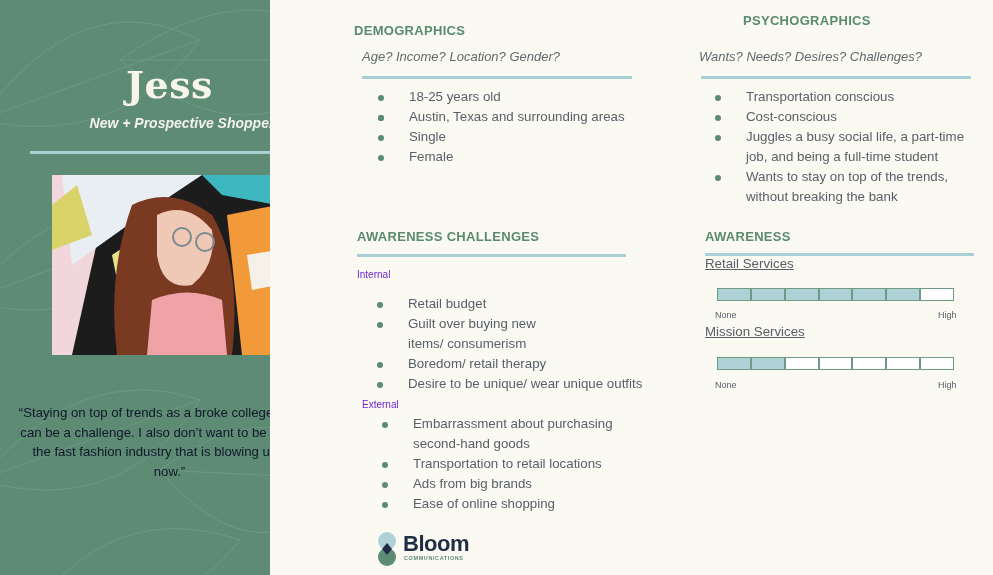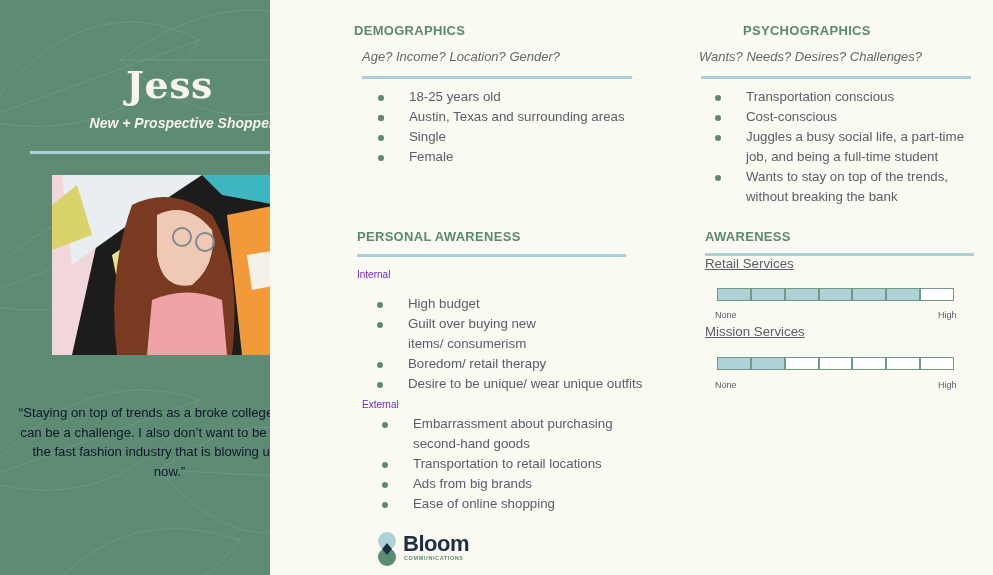--- a/index.html
+++ b/index.html
@@ -76,35 +76,35 @@
 <div class="sub" style="left:362px;top:49px;">Age? Income? Location? Gender?</div>
 <div class="rule" style="left:362px;top:76px;width:270px;"></div>
 <ul class="bl" style="left:376px;top:87px;width:290px;">
   <li><span class="dot"></span><span>18-25 years old</span></li>
   <li><span class="dot"></span></li>
   <li><span class="dot"></span><span>Austin, Texas and surrounding areas</span></li>
   <li><span class="dot"></span><span>Single</span></li>
   <li><span class="dot"></span><span>Female</span></li>
 </ul>
 
-<div class="h" style="left:699px;top:23px;padding-left:44px;">PSYCHOGRAPHICS</div>
+<div class="h" style="left:699px;top:13px;padding-left:44px;">PSYCHOGRAPHICS</div>
 <div class="sub" style="left:699px;top:49px;">Wants? Needs? Desires? Challenges?</div>
 <div class="rule" style="left:701px;top:76px;width:270px;"></div>
 <ul class="bl" style="left:713px;top:87px;width:260px;">
   <li><span class="dot"></span><span>Transportation conscious</span></li>
   <li><span class="dot"></span><span>Cost-conscious</span></li>
   <li><span class="dot"></span><span>Juggles a busy social life, a part-time job, and being a full-time student</span></li>
   <li><span class="dot"></span><span>Wants to stay on top of the trends, without breaking the bank</span></li>
 </ul>
 
-<div class="h" style="left:357px;top:229px;">PERSONAL AWARENESS</div>
+<div class="h" style="left:357px;top:229px;">AWARENESS CHALLENGES</div>
 <div class="rule" style="left:357px;top:254px;width:269px;"></div>
 <div class="label" style="left:357px;top:269px;">Internal</div>
 <ul class="bl" style="left:375px;top:294px;width:290px;">
-  <li><span class="dot"></span><span>High budget</span></li>
+  <li><span class="dot"></span><span>Retail budget</span></li>
   <li style="padding-right:90px;"><span class="dot"></span><span>Guilt over buying new items/ consumerism</span></li>
   <li><span class="dot"></span><span>Boredom/ retail therapy</span></li>
   <li><span class="dot"></span><span>Desire to be unique/ wear unique outfits</span></li>
 </ul>
 <div class="label" style="left:362px;top:399px;">External</div>
 <ul class="bl" style="left:380px;top:414px;width:260px;">
   <li><span class="dot"></span><span>Embarrassment about purchasing second-hand goods</span></li>
   <li><span class="dot"></span><span>Transportation to retail locations</span></li>
   <li><span class="dot"></span><span>Ads from big brands</span></li>
   <li><span class="dot"></span><span>Ease of online shopping</span></li>

